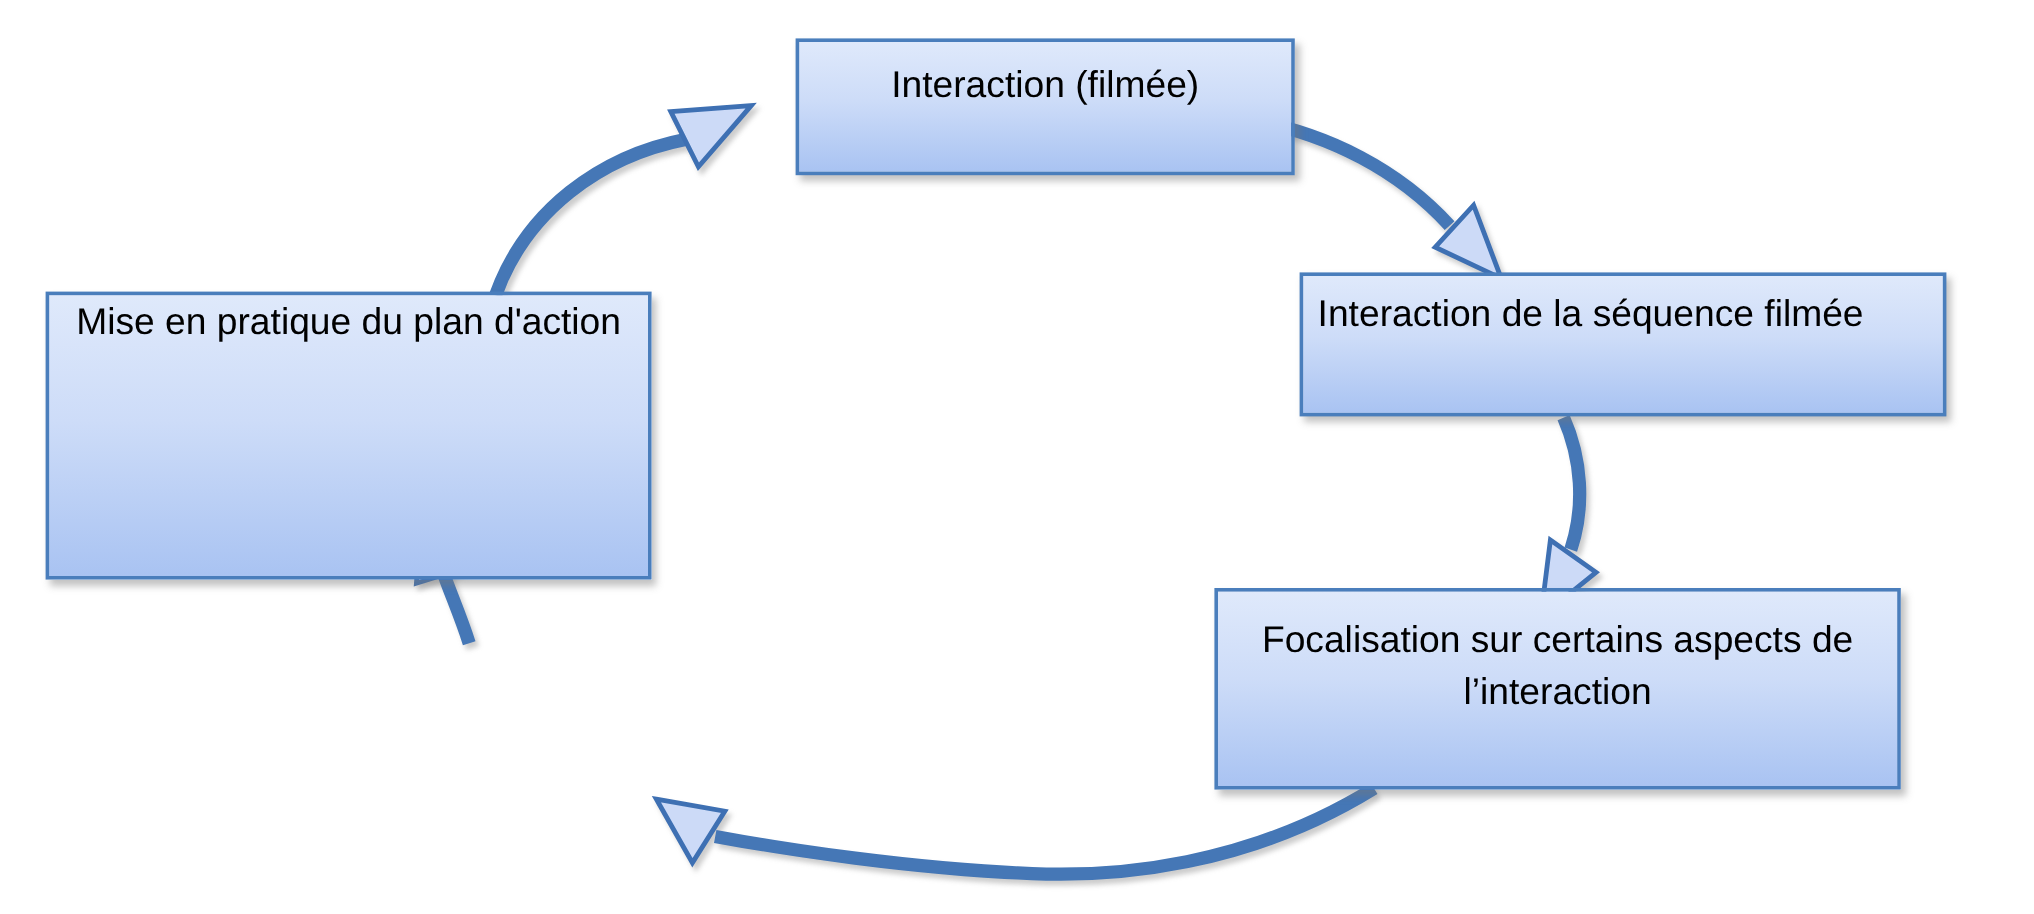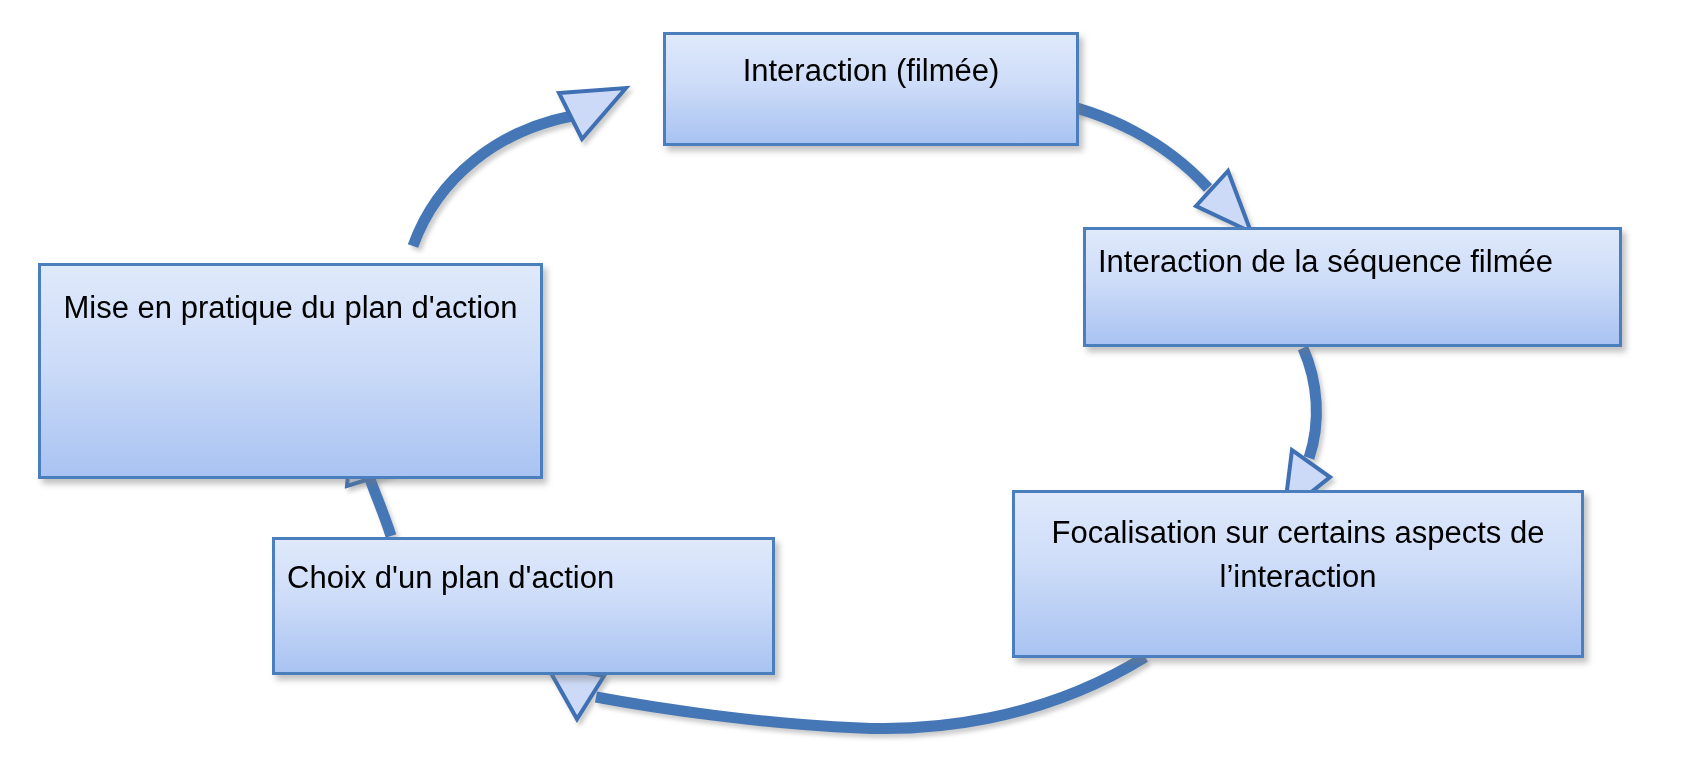--- a/index.html
+++ b/index.html
@@ -20,21 +20,21 @@
     font-size:31px;line-height:44px;
     display:block;
   }
   .node .label{display:block;}
   .node.align-center{text-align:center;}
   .node.align-left{text-align:left;}
   #node-interaction {left:625px; top:32px;  width:416px; height:114px; padding-top:14px;margin-left:38px;}
   #node-debriefing  {left:1083px;top:227px; width:539px; height:120px; padding-top:10px; padding-left:12px; padding-right:8px;}
   #node-focalisation{left:1012px;top:490px; width:572px; height:168px; padding-top:18px;}
   #node-choix       {left:272px; top:537px; width:503px; height:138px; padding-top:16px; padding-left:12px; padding-right:8px;}
-  #node-mise        {left:38px;  top:243px; width:505px; height:216px; padding-top:20px; padding-left:10px; padding-right:10px;margin-top:20px;}
+  #node-mise        {left:38px;  top:243px; width:505px; height:240px; padding-left:10px; padding-right:10px;}
 </style>
 </head>
 <body>
 
 <div id="diagram-canvas">
 
   <svg class="arrow-layer" viewBox="0 0 1695 762" xmlns="http://www.w3.org/2000/svg">
 
     <path d="M 413,246 C 438,176 500,130 572,116" fill="none" stroke-width="11" stroke="#4577b6"></path>
     <polygon points="626,88 582,139 559,93" stroke-width="4" stroke-linejoin="miter" fill="#ccdaf7" stroke="#3e70b3"></polygon>
@@ -57,21 +57,18 @@
   </div>
 
   <div class="node align-left" id="node-debriefing">
     <span class="label">Interaction de la séquence filmée</span>
   </div>
 
   <div class="node align-center" id="node-focalisation">
     <span class="label">Focalisation sur certains aspects de l’interaction</span>
   </div>
 
-  <div class="node align-left" id="node-choix">
-    <span class="label">Choix d'un plan d'action</span>
-  </div>
 
   <div class="node align-center" id="node-mise">
     <span class="label">Mise en pratique du plan d'action</span>
   </div>
 
 </div>
 
 </body></html>

